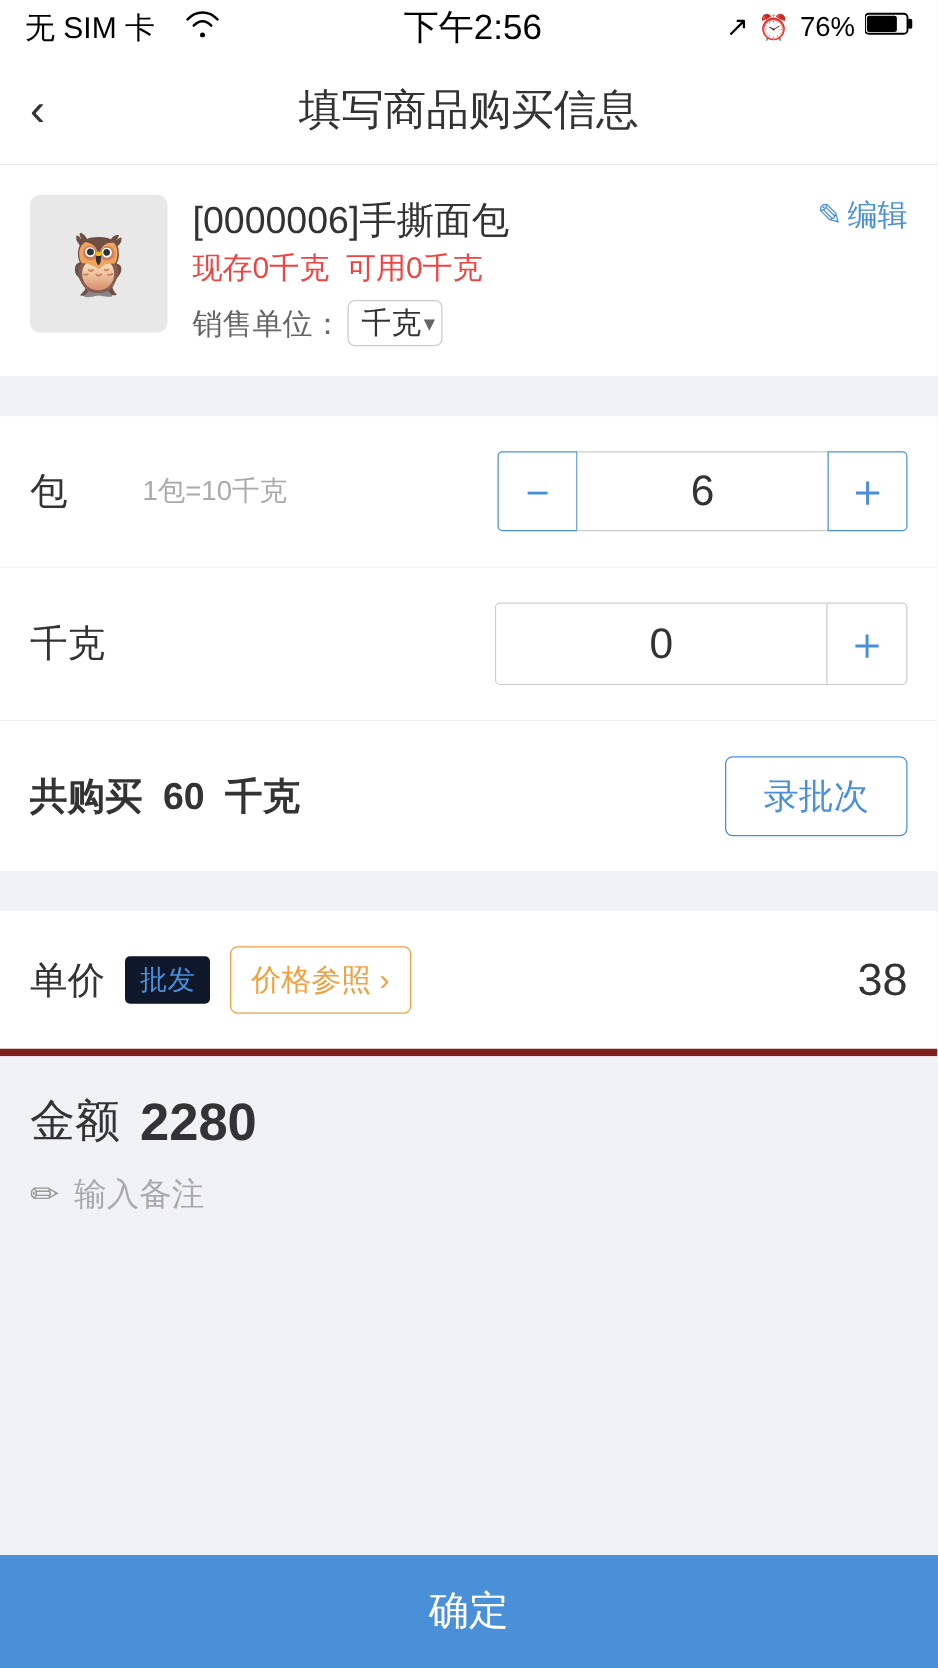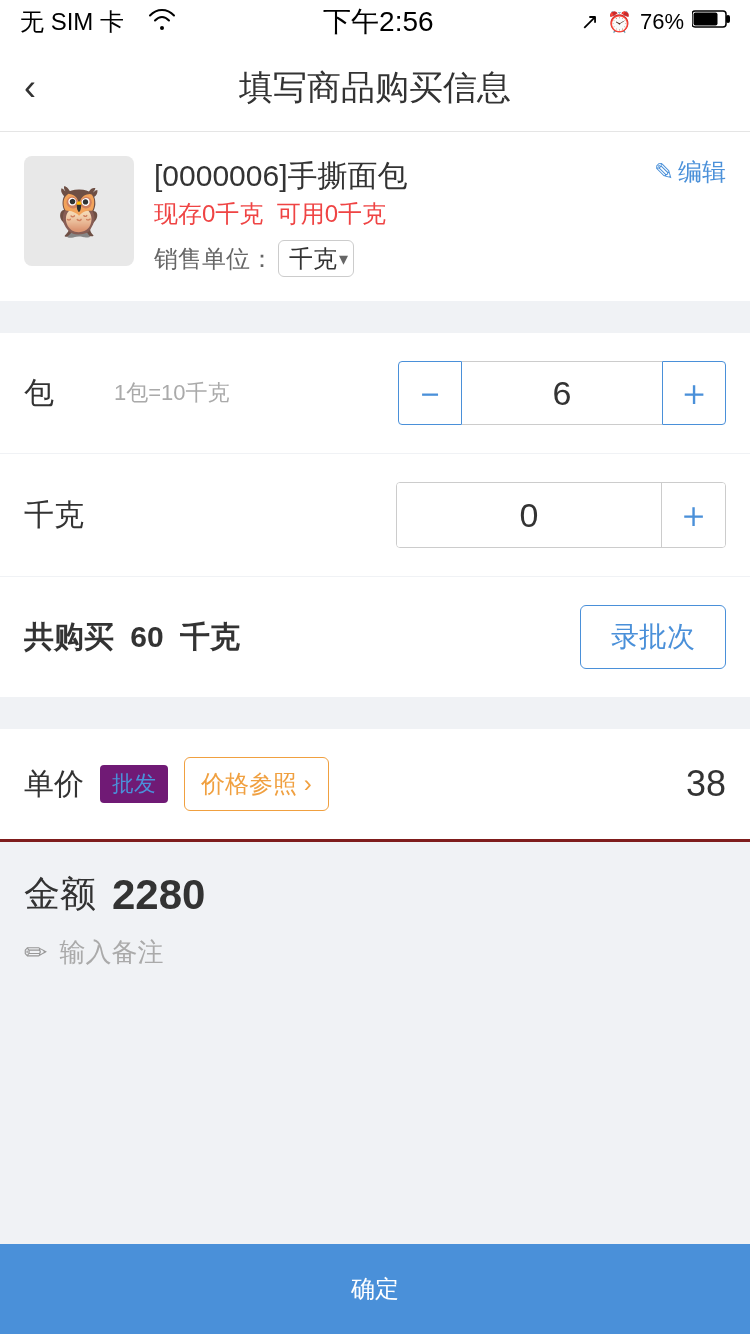--- a/index.html
+++ b/index.html
@@ -246,33 +246,33 @@
       padding: 12px 30px;
       background: #fff;
       cursor: pointer;
     }
 
     
     .price-section {
       background: #fff;
       margin-top: 16px;
       padding: 28px 24px;
-      border-bottom: 3px solid #7f1d1d;
+      border-bottom: 6px solid #7f1d1d;
     }
     .price-row {
       display: flex;
       align-items: center;
       gap: 16px;
     }
     .price-label {
       font-size: 30px;
       color: #333;
     }
     .badge-pifa {
-      background: #701a75;
+      background: #0f172a;
       color: #4a90d9;
       font-size: 22px;
       padding: 4px 12px;
       border-radius: 4px;
     }
     .price-ref-btn {
       border: 1.5px solid #f0a040;
       border-radius: 6px;
       color: #f0a040;
       font-size: 24px;
@@ -326,21 +326,21 @@
 
     
     .confirm-btn {
       position: fixed;
       bottom: 0;
       left: 0;
       width: 750px;
       height: 90px;
       background: #4a90d9;
       color: #fff;
-      font-size: 24px;
+      font-size: 32px;
       display: flex;
       align-items: center;
       justify-content: center;
       cursor: pointer;
       border: none;
       z-index: 100;
     }
   </style>
 </head>
 <body>

